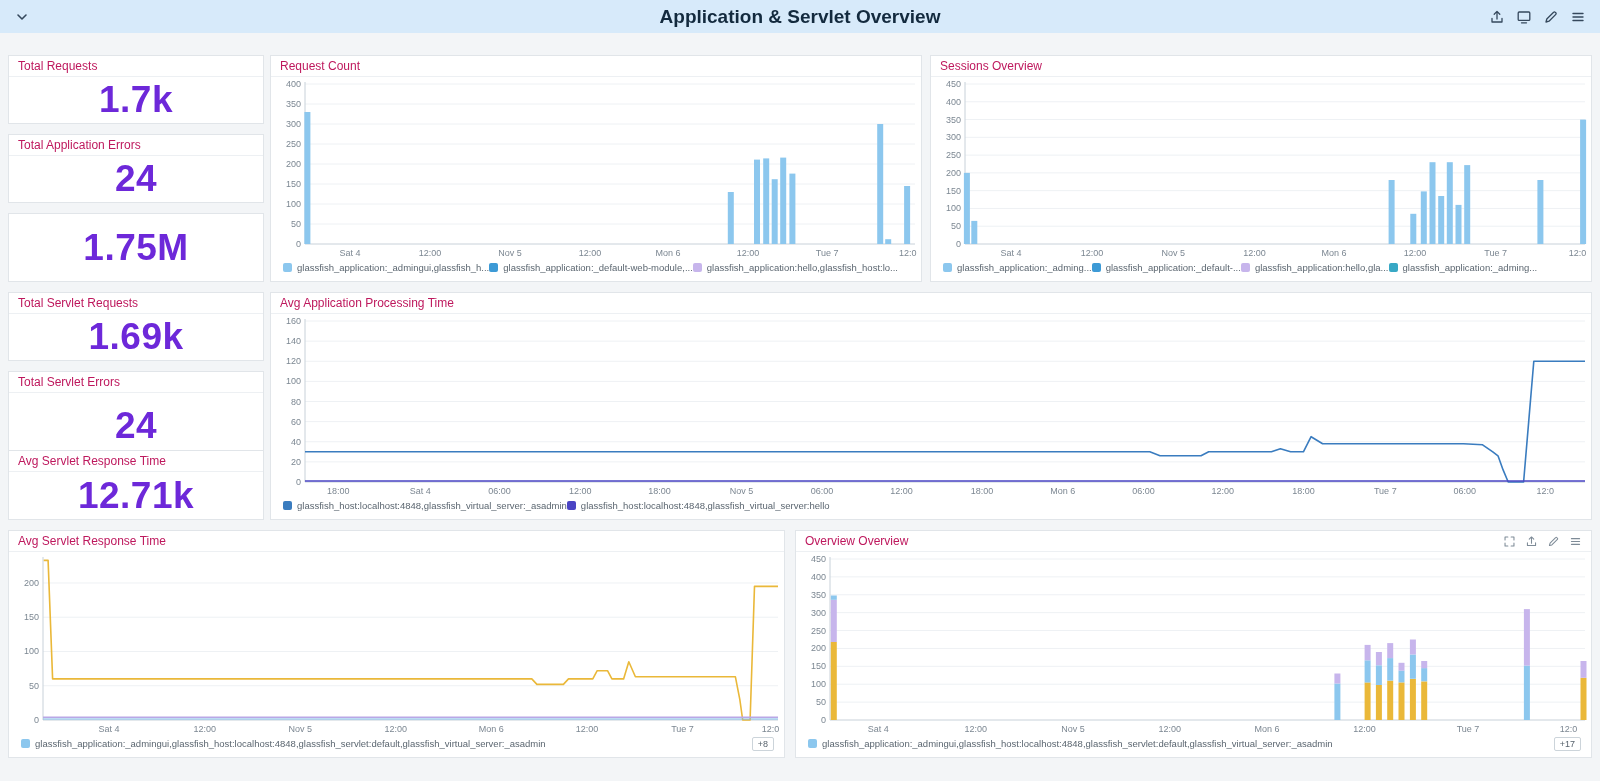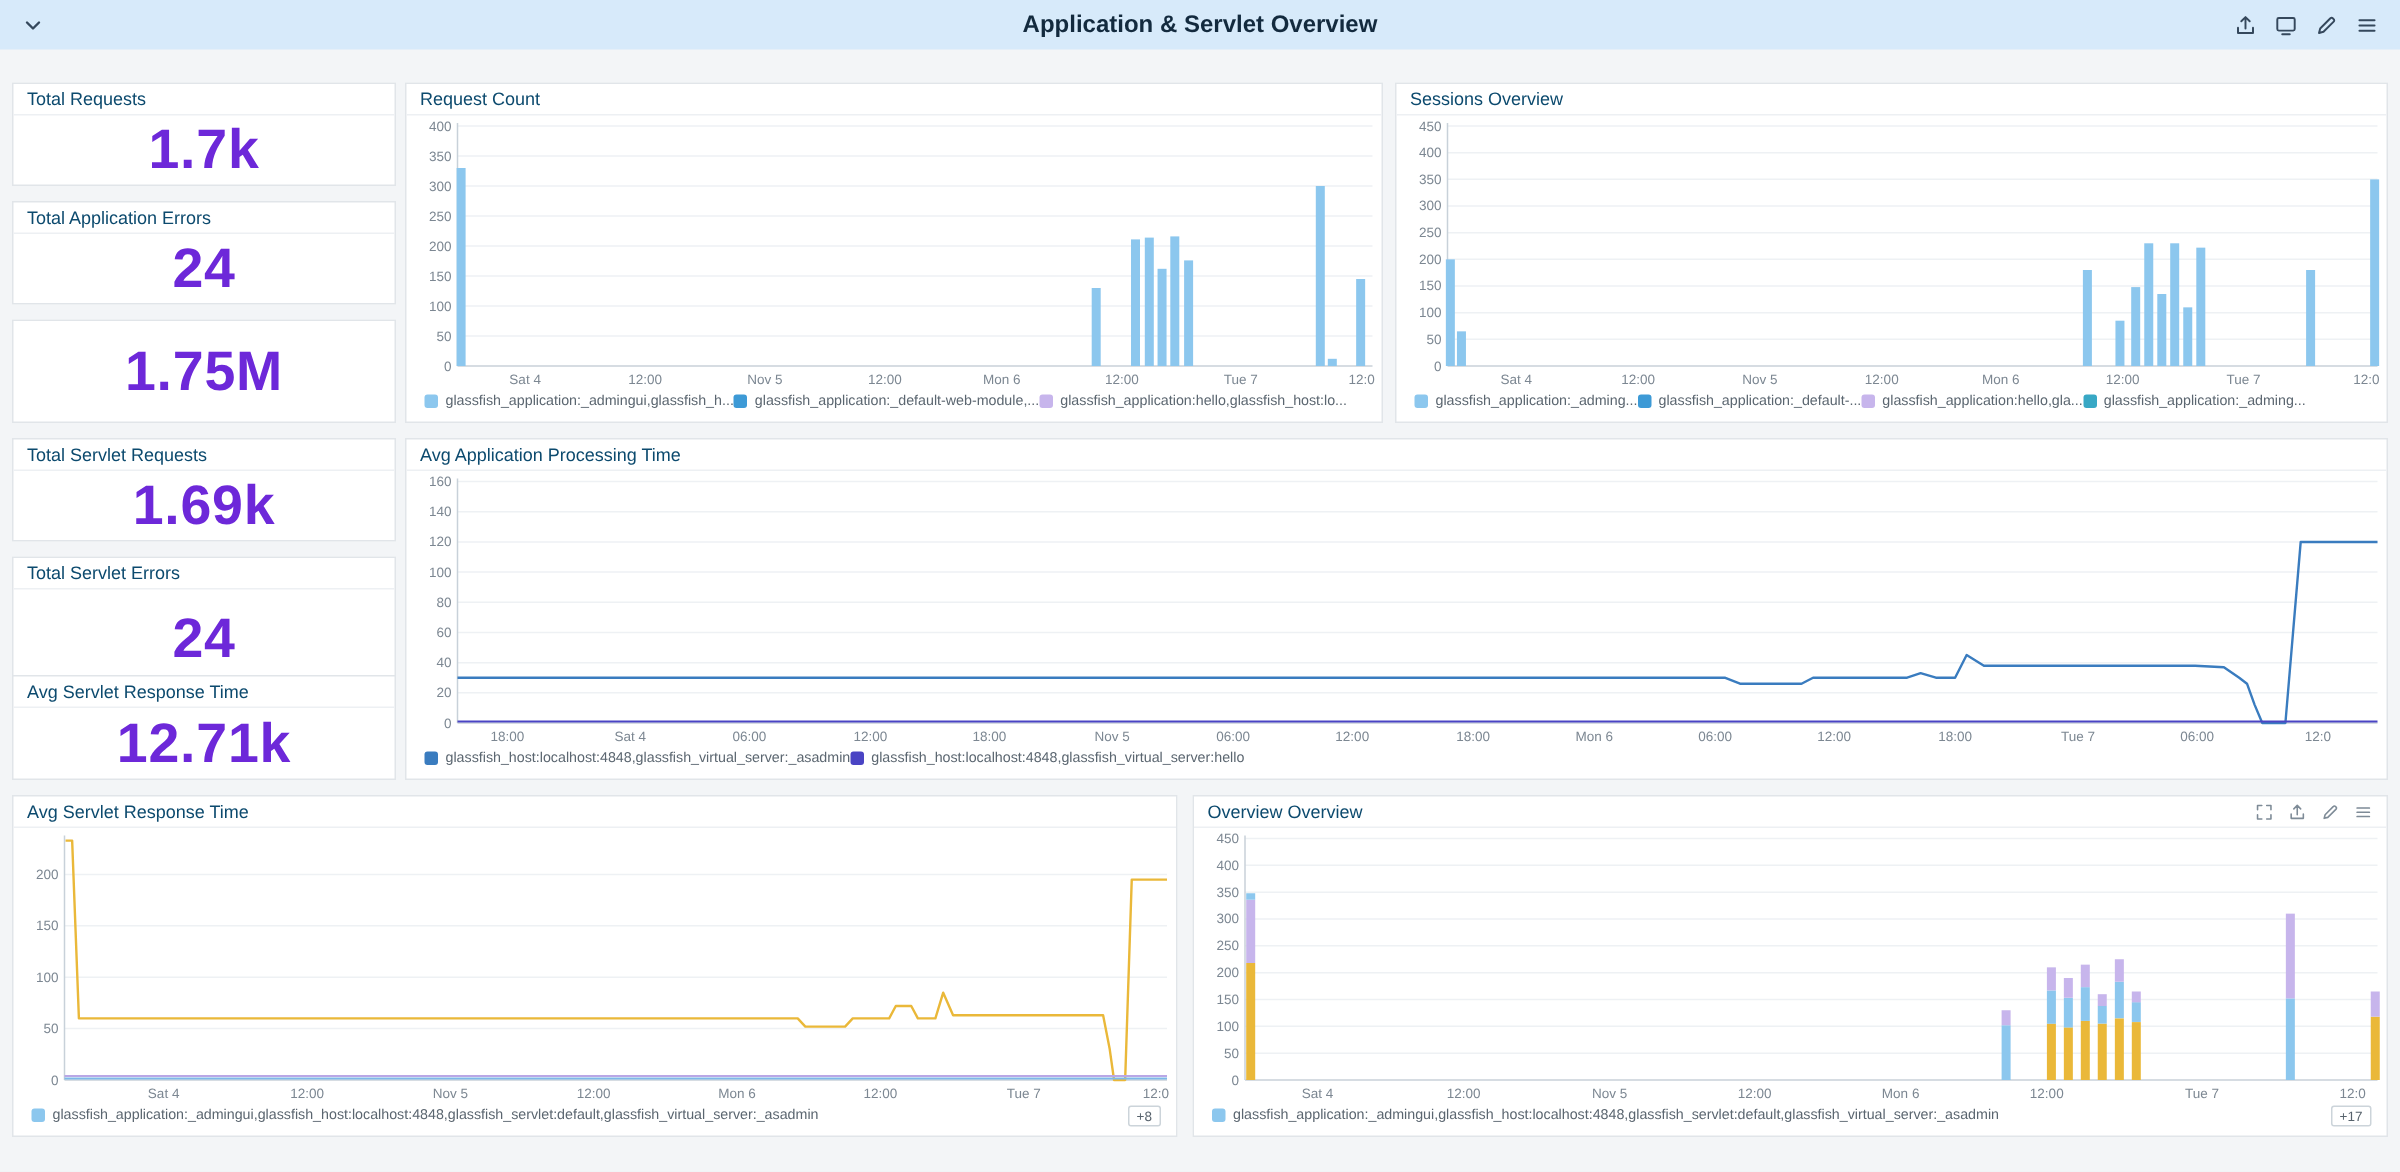--- a/index.html
+++ b/index.html
@@ -1,27 +1,27 @@
 <!DOCTYPE html>
 <html><head>
 <meta charset="utf-8">
 <style>
   *{box-sizing:border-box}
   html,body{margin:0;padding:0}
   body{background:#e9edf1;font-family:"Liberation Sans",sans-serif}
   .stage{position:relative;width:1600px;height:781px;background:#f3f5f7;overflow:hidden}
 
   .topbar{position:absolute;left:0;top:0;width:1600px;height:33px;background:#d7eafa;display:flex;align-items:center;padding:0 14px;z-index:5}
-  .tb-title{position:absolute;left:200px;right:200px;text-align:center;font-size:16px;font-weight:700;color:#132a3e;pointer-events:none}
+  .tb-title{position:absolute;left:200px;right:200px;text-align:center;font-size:19px;font-weight:700;color:#132a3e;pointer-events:none}
   .tb-icons{margin-left:auto;display:flex;align-items:center;gap:11px;position:relative;z-index:2}
   .icon{display:inline-flex;width:16px;height:16px;color:#35485c;cursor:pointer}
   .icon svg{width:100%;height:100%}
 
   .panel{position:absolute;background:#fff;border:1px solid #e1e5e9;display:flex;flex-direction:column}
-  .panel-h{flex:0 0 21px;display:flex;align-items:center;padding:0 9px;border-bottom:1px solid #edf0f3;font-size:12px;color:#0c4a6e}
+  .panel-h{flex:0 0 21px;display:flex;align-items:center;padding:0 9px;border-bottom:1px solid #edf0f3;font-size:12px;color:#be185d}
   .ph-icons{margin-left:auto;display:flex;gap:9px;align-items:center}
   .ph-icons .icon{width:13px;height:13px;color:#7e8b97}
 
   .stat-v{flex:1;display:flex;align-items:center;justify-content:center;font-size:37px;font-weight:700;color:#6d28d9;letter-spacing:.5px}
 
   .chart{flex:1 1 auto;position:relative;min-height:0;overflow:hidden}
   .chart svg{position:absolute;left:0;top:0}
 
   .legend{flex:0 0 22px;display:flex;align-items:center;padding:0 10px 5px 12px;font-size:9.5px;color:#5b6670;overflow:hidden;white-space:nowrap}
   .lg-item{display:inline-flex;align-items:center;gap:5px;cursor:pointer;flex:0 0 auto}

